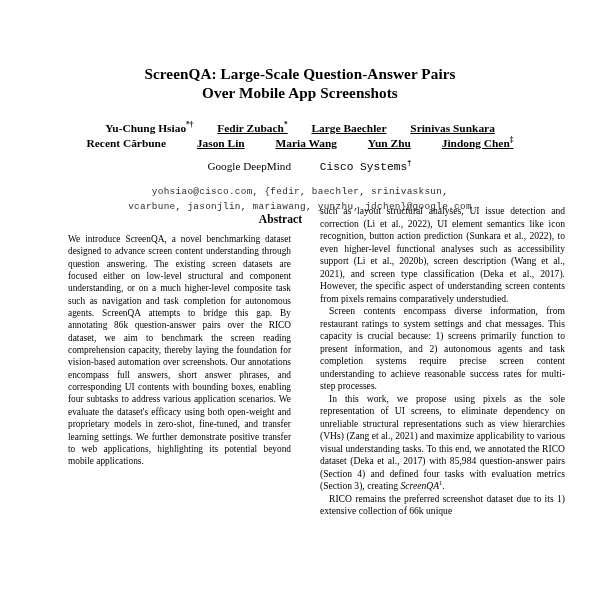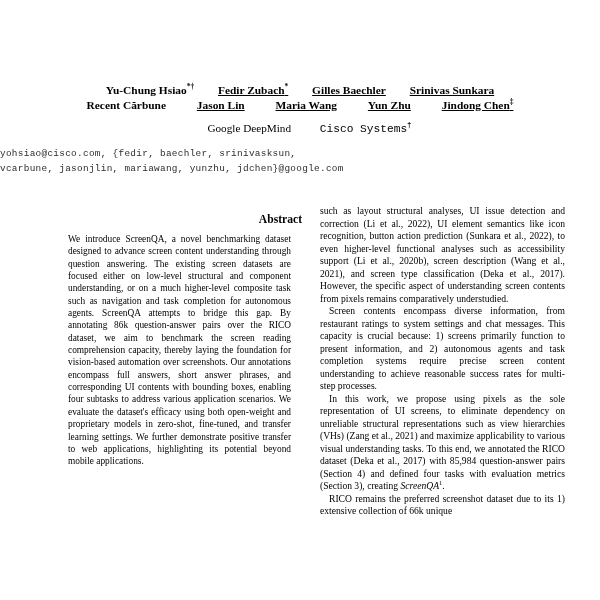--- a/index.html
+++ b/index.html
@@ -62,21 +62,21 @@
     text-align: center;
     font-size: 11.2px;
     line-height: 14px;
   }
   .affil { display: inline-block; margin-left: 19px; }
   .affil + .affil { margin-left: 26px; font-family: Liberation Mono, monospace; }
 
   
   .emails {
     margin-top: 11px;
-    text-align: left;
+    text-align: center;
     font-family: "Liberation Mono", "DejaVu Sans Mono", monospace;
     font-size: 9.4px;
     line-height: 14.5px;
     letter-spacing: 0.3px;
     color: #2c2c2c;
   }
   .emails .eline { display: block; }
 
   
   .columns {
@@ -133,26 +133,30 @@
     vertical-align: super;
     line-height: 0;
   }
 </style>
 </head>
 <body>
 
 <div class="page">
 
   <div class="title-block">
+    <h1 class="paper-title">
+      <span class="tline">ScreenQA: Large-Scale Question-Answer Pairs</span>
+      <span class="tline">Over Mobile App Screenshots</span>
+    </h1>
 
     <div class="authors">
       <span class="author-row row1">
         <span class="author"><span>Yu-Chung Hsiao</span><sup class="mark">*†</sup></span>
         <span class="author"><span>Fedir Zubach</span><sup class="mark">*</sup></span>
-        <span class="author"><span>Gilles Baechler</span><sup class="mark"></sup></span>
+        <span class="author"><span>Large Baechler</span><sup class="mark"></sup></span>
         <span class="author"><span>Srinivas Sunkara</span><sup class="mark"></sup></span>
       </span>
       <span class="author-row row2">
         <span class="author"><span>Recent Cărbune</span><sup class="mark"></sup></span>
         <span class="author"><span>Jason Lin</span><sup class="mark"></sup></span>
         <span class="author"><span>Maria Wang</span><sup class="mark"></sup></span>
         <span class="author"><span>Yun Zhu</span><sup class="mark"></sup></span>
         <span class="author"><span>Jindong Chen</span><sup class="mark">‡</sup></span>
       </span>
     </div>

